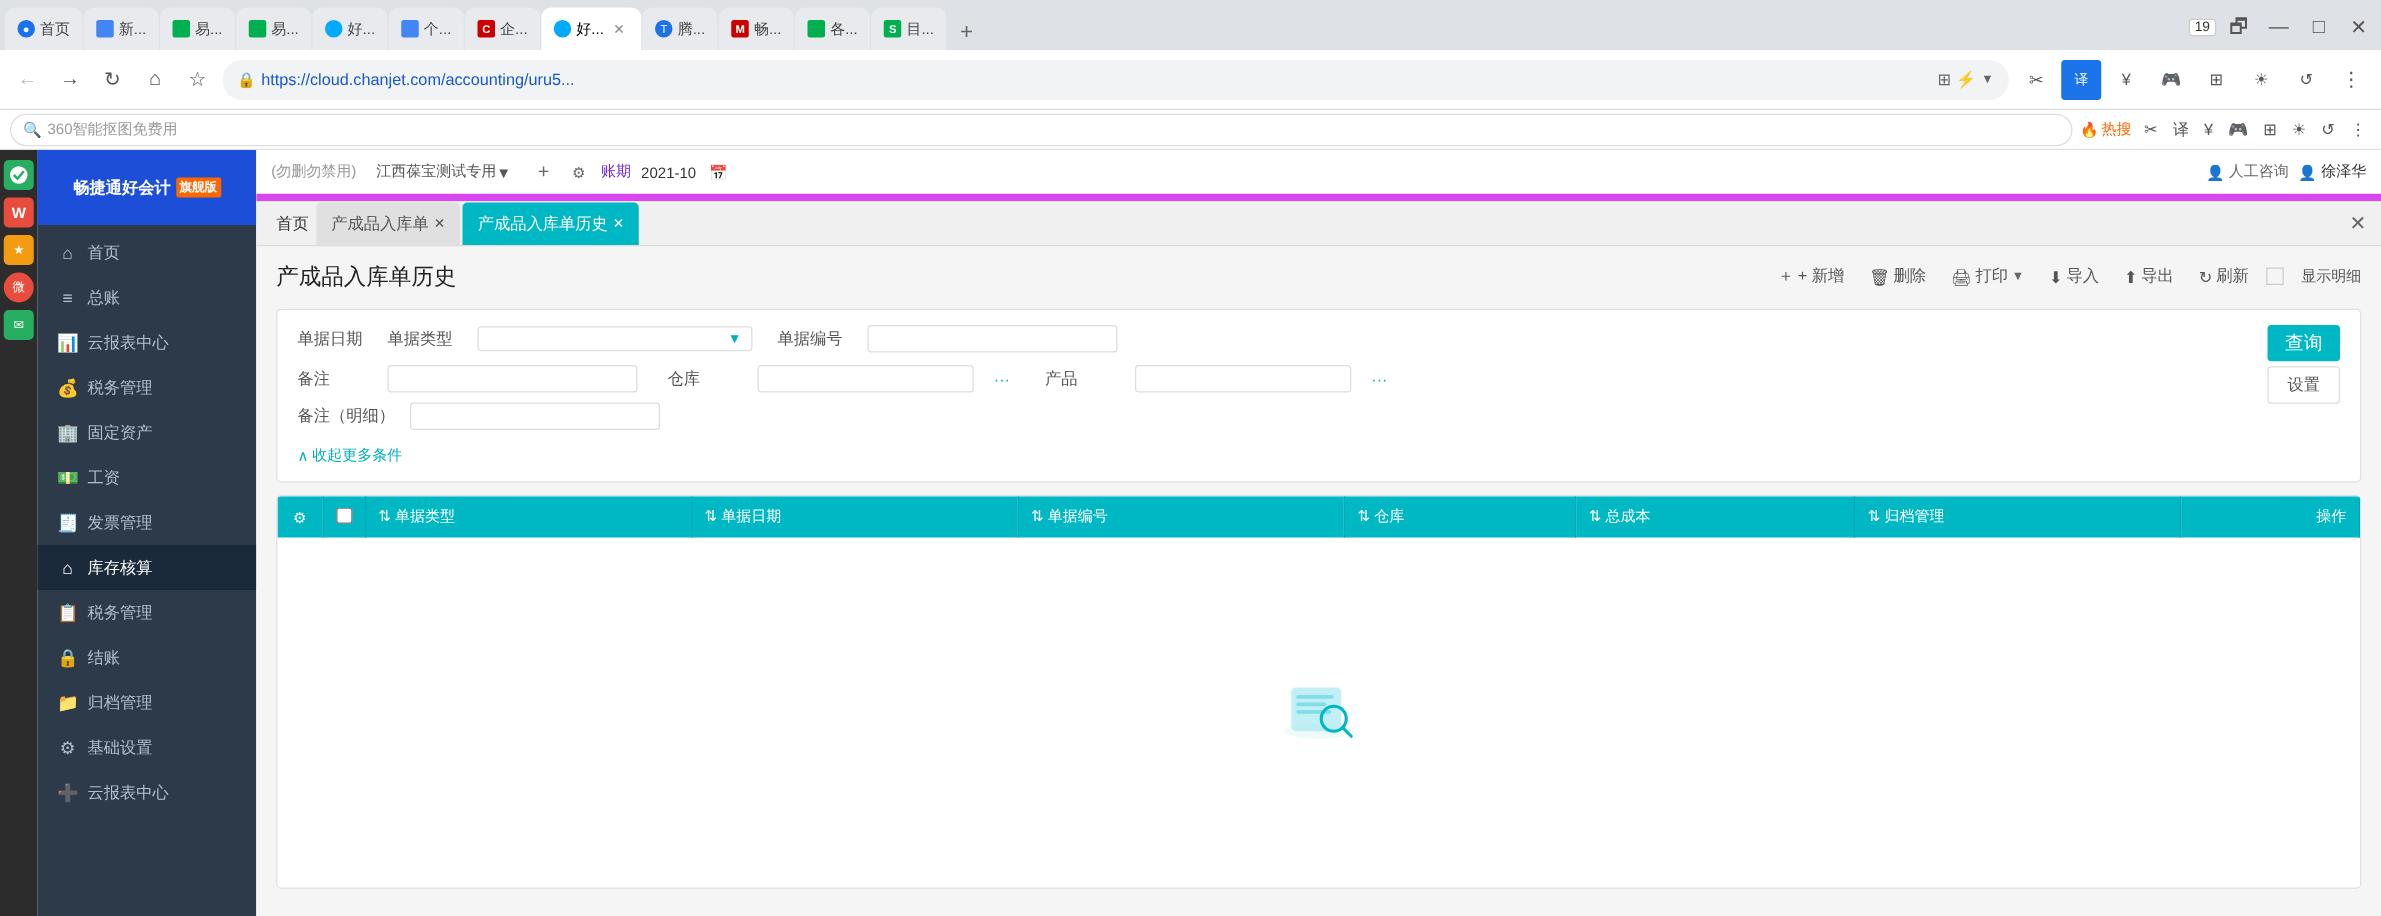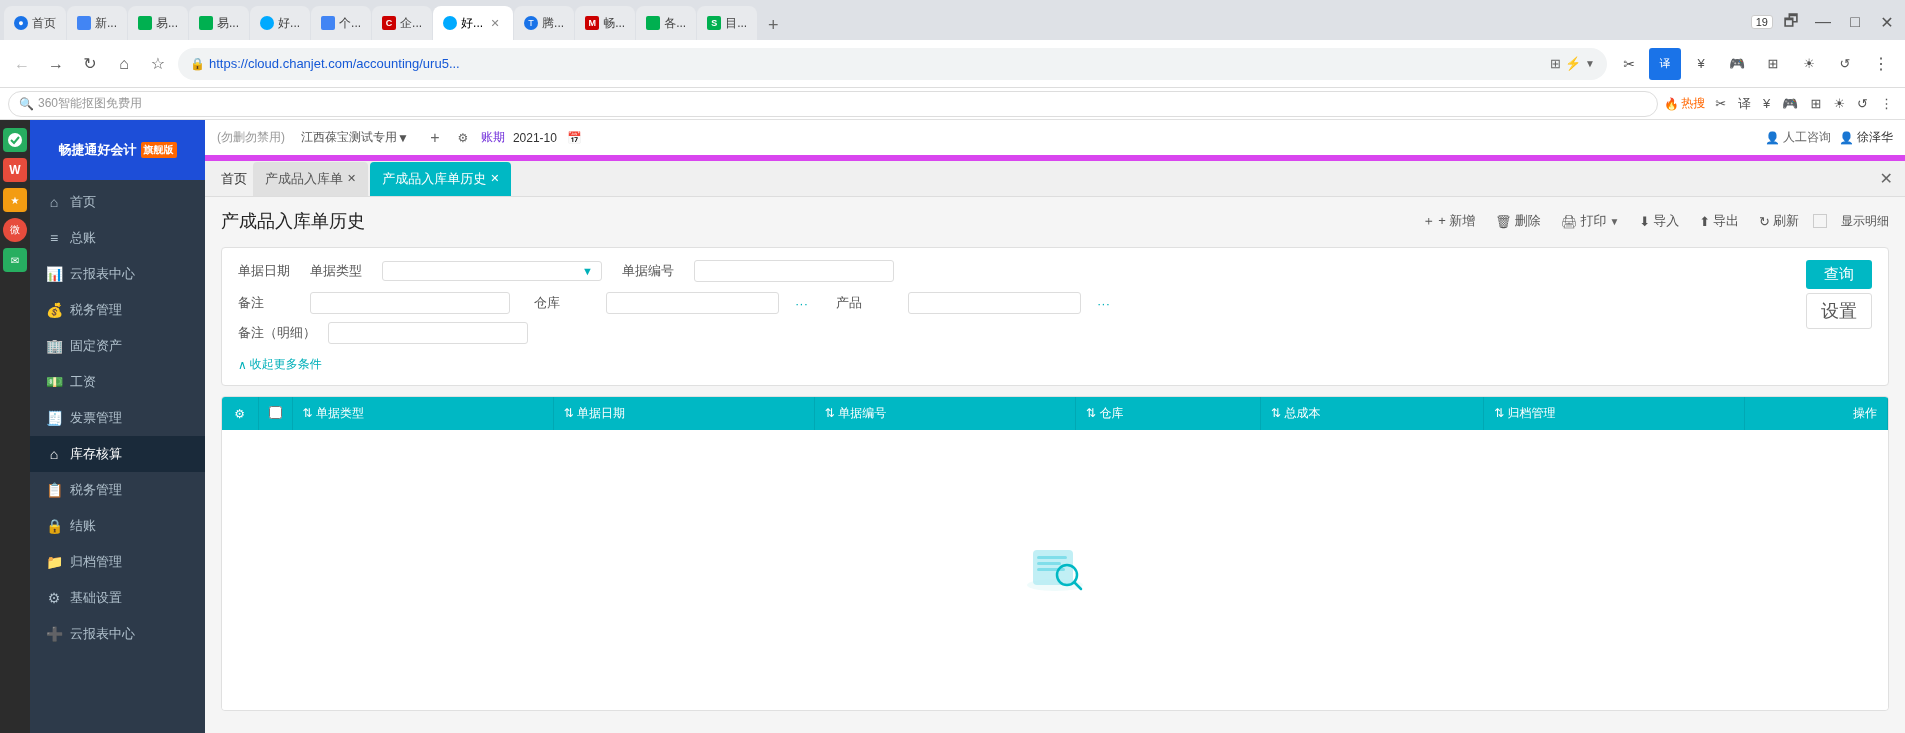--- a/index.html
+++ b/index.html
@@ -97,21 +97,21 @@
     .date-range { font-size: 12px; color: #666; }
     .filter-select { border: 1px solid #ddd; border-radius: 3px; padding: 3px 8px; font-size: 12px; color: #555; min-width: 200px; display: flex; align-items: center; justify-content: space-between; background: #fff; cursor: pointer; }
     .filter-select-arrow { color: #00b0b9; font-size: 11px; }
     .filter-input { border: 1px solid #ddd; border-radius: 3px; padding: 3px 8px; font-size: 12px; color: #555; min-width: 200px; }
     .filter-dots { color: #00b0b9; font-size: 13px; cursor: pointer; padding: 0 4px; }
     .filter-row2 { display: flex; align-items: center; gap: 12px; }
     .collapse-btn { color: #00b0b9; font-size: 12px; cursor: pointer; display: flex; align-items: center; gap: 3px; margin: 6px auto 0; }
 
     
     .query-btn { background: #00b8c4; color: #fff; border: none; border-radius: 3px; padding: 5px 14px; font-size: 15px; cursor: pointer; }
-    .settings-query-btn { border: 1px solid #ddd; background: #fff; border-radius: 3px; padding: 5px 14px; font-size: 18px; cursor: pointer; color: #555; }
+    .settings-query-btn { border: 1px solid #ddd; background: #fff; border-radius: 3px; padding: 5px 14px; font-size: 13px; cursor: pointer; color: #555; }
 
     
     .data-table { width: 100%; border-collapse: collapse; background: #fff; }
     .table-header { background: #00b8c4; }
     .table-header th { color: #fff; padding: 8px 10px; font-size: 12px; font-weight: normal; text-align: left; border-right: 1px solid #00a8b4; white-space: nowrap; }
     .col-checkbox { width: 30px; text-align: center !important; }
     .col-settings { width: 36px; text-align: center !important; }
     .col-actions { text-align: right !important; }
     .table-empty { text-align: center; padding: 40px; color: #999; font-size: 13px; }
     .table-wrapper { border: 1px solid #e0e0e0; border-radius: 4px; overflow: hidden; }

